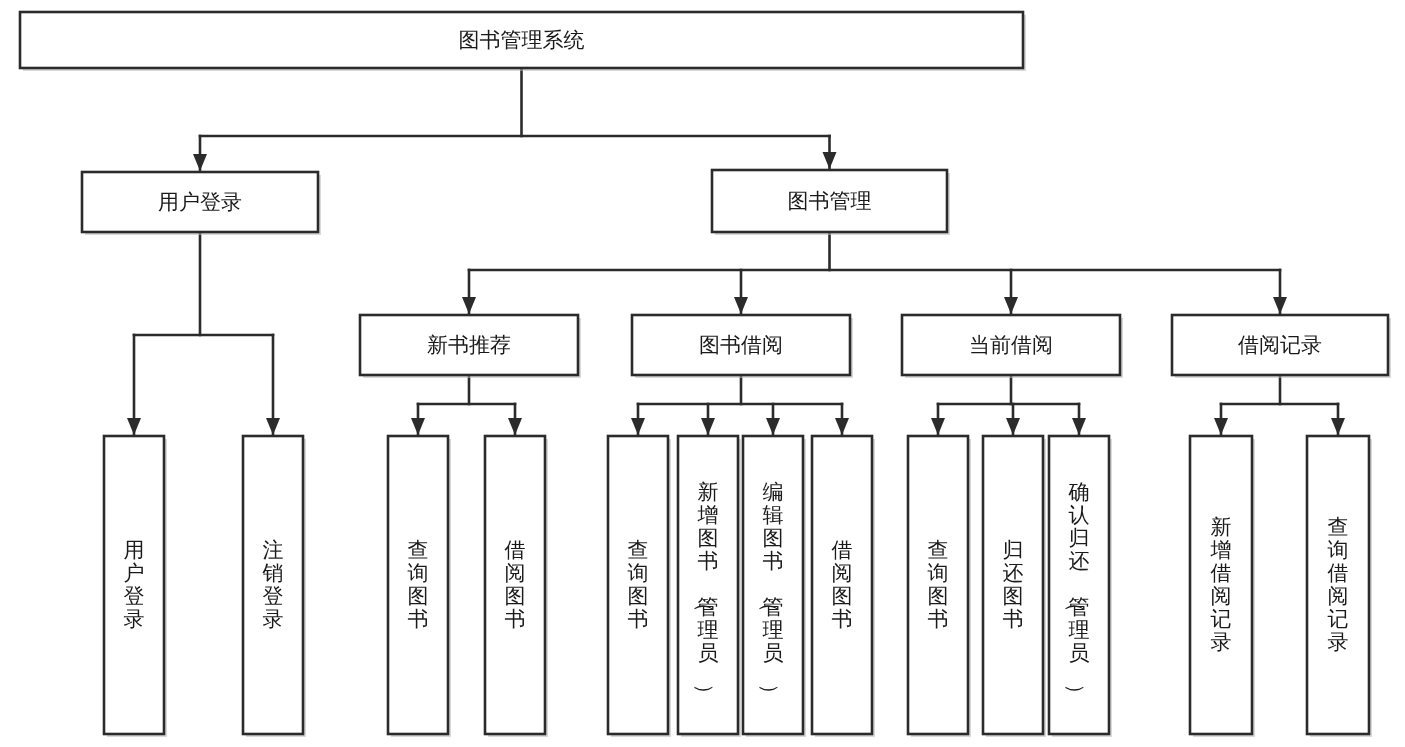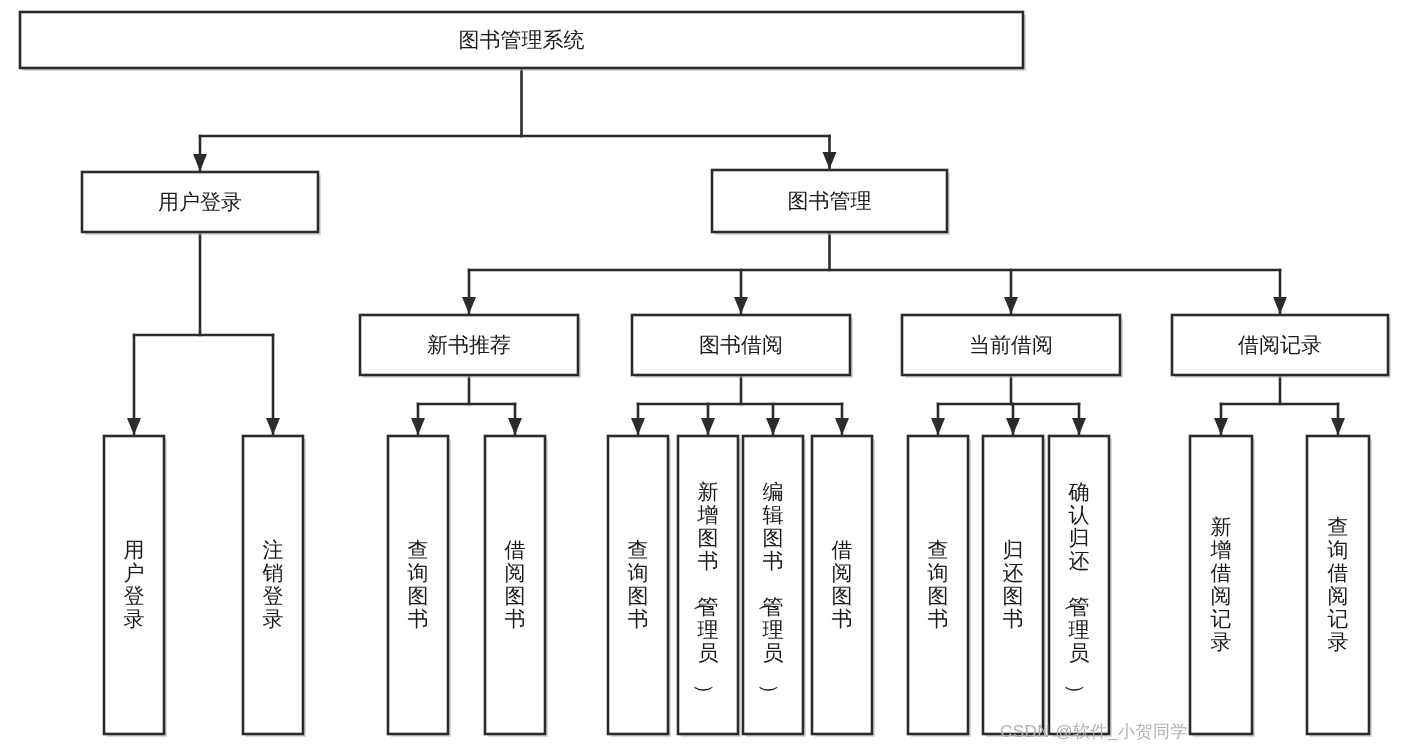--- a/index.html
+++ b/index.html
@@ -227,14 +227,13 @@
           <rect x="1190" y="436" width="62" height="298" class="node-box"></rect>
           <text x="1221" y="533.94" class="node-label-v"><tspan x="1221" dy="0">新</tspan><tspan x="1221" dy="23">增</tspan><tspan x="1221" dy="23">借</tspan><tspan x="1221" dy="23">阅</tspan><tspan x="1221" dy="23">记</tspan><tspan x="1221" dy="23">录</tspan></text>
         </g>
         <g>
           <rect x="1310" y="439" width="62" height="298" class="node-box-shadow"></rect>
           <rect x="1307" y="436" width="62" height="298" class="node-box"></rect>
           <text x="1338" y="533.94" class="node-label-v"><tspan x="1338" dy="0">查</tspan><tspan x="1338" dy="23">询</tspan><tspan x="1338" dy="23">借</tspan><tspan x="1338" dy="23">阅</tspan><tspan x="1338" dy="23">记</tspan><tspan x="1338" dy="23">录</tspan></text>
         </g>
       </g>
   </svg>
-  <div class="watermark">CSDN @软件_小贺同学</div>
 </div>
 
 </body></html>

